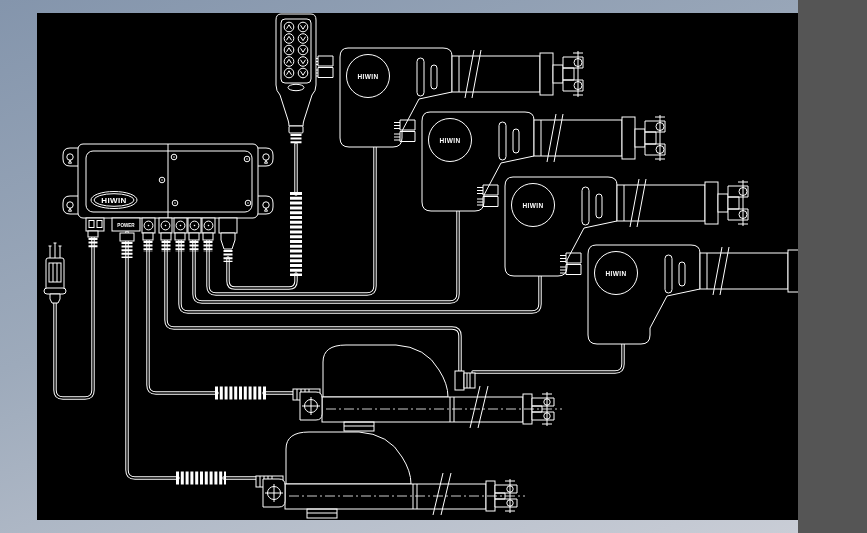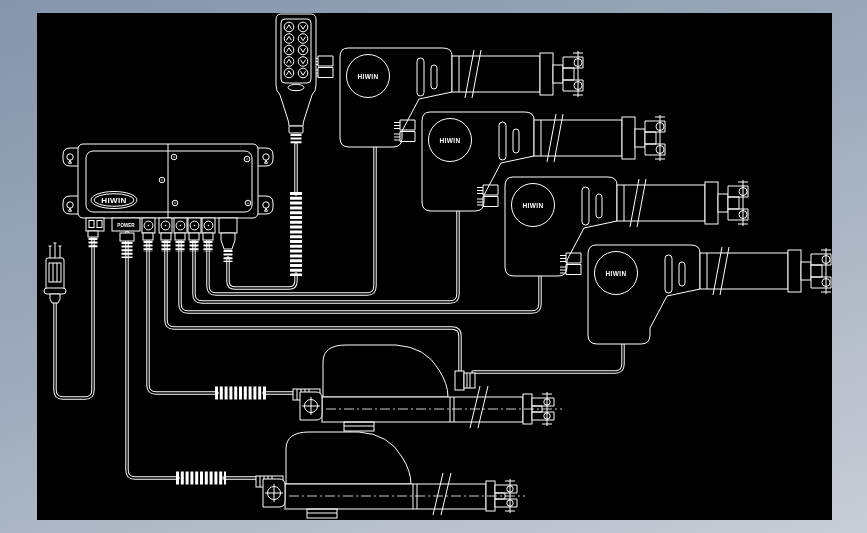--- a/index.html
+++ b/index.html
@@ -1,17 +1,17 @@
 <!DOCTYPE html>
 <html><head>
 <meta charset="utf-8">
 <style>
   html,body{margin:0;padding:0;background:#555;}
   .frame{
-    position:relative;width:867px;height:533px;overflow:hidden;
+    position:relative;width:798px;height:533px;overflow:hidden;
     background:linear-gradient(160deg,#8495ac 0%,#9daabb 45%,#c9cdd6 100%);
     font-family:"Liberation Sans",sans-serif;
   }
   svg{position:absolute;left:0;top:0;}
   .ln{stroke:#fff;stroke-width:1;fill:none;}
   .lnf{stroke:#fff;stroke-width:1;fill:#000;}
   .cbl{stroke:#fff;stroke-width:3.4;fill:none;stroke-linecap:round;}
   .cblc{stroke:#000;stroke-width:1.4;fill:none;stroke-linecap:round;}
   .coil{stroke:#fff;stroke-width:13;stroke-dasharray:3 1.8;fill:none;}
   .coilS{stroke:#fff;stroke-width:12;stroke-dasharray:3 1.8;fill:none;}

